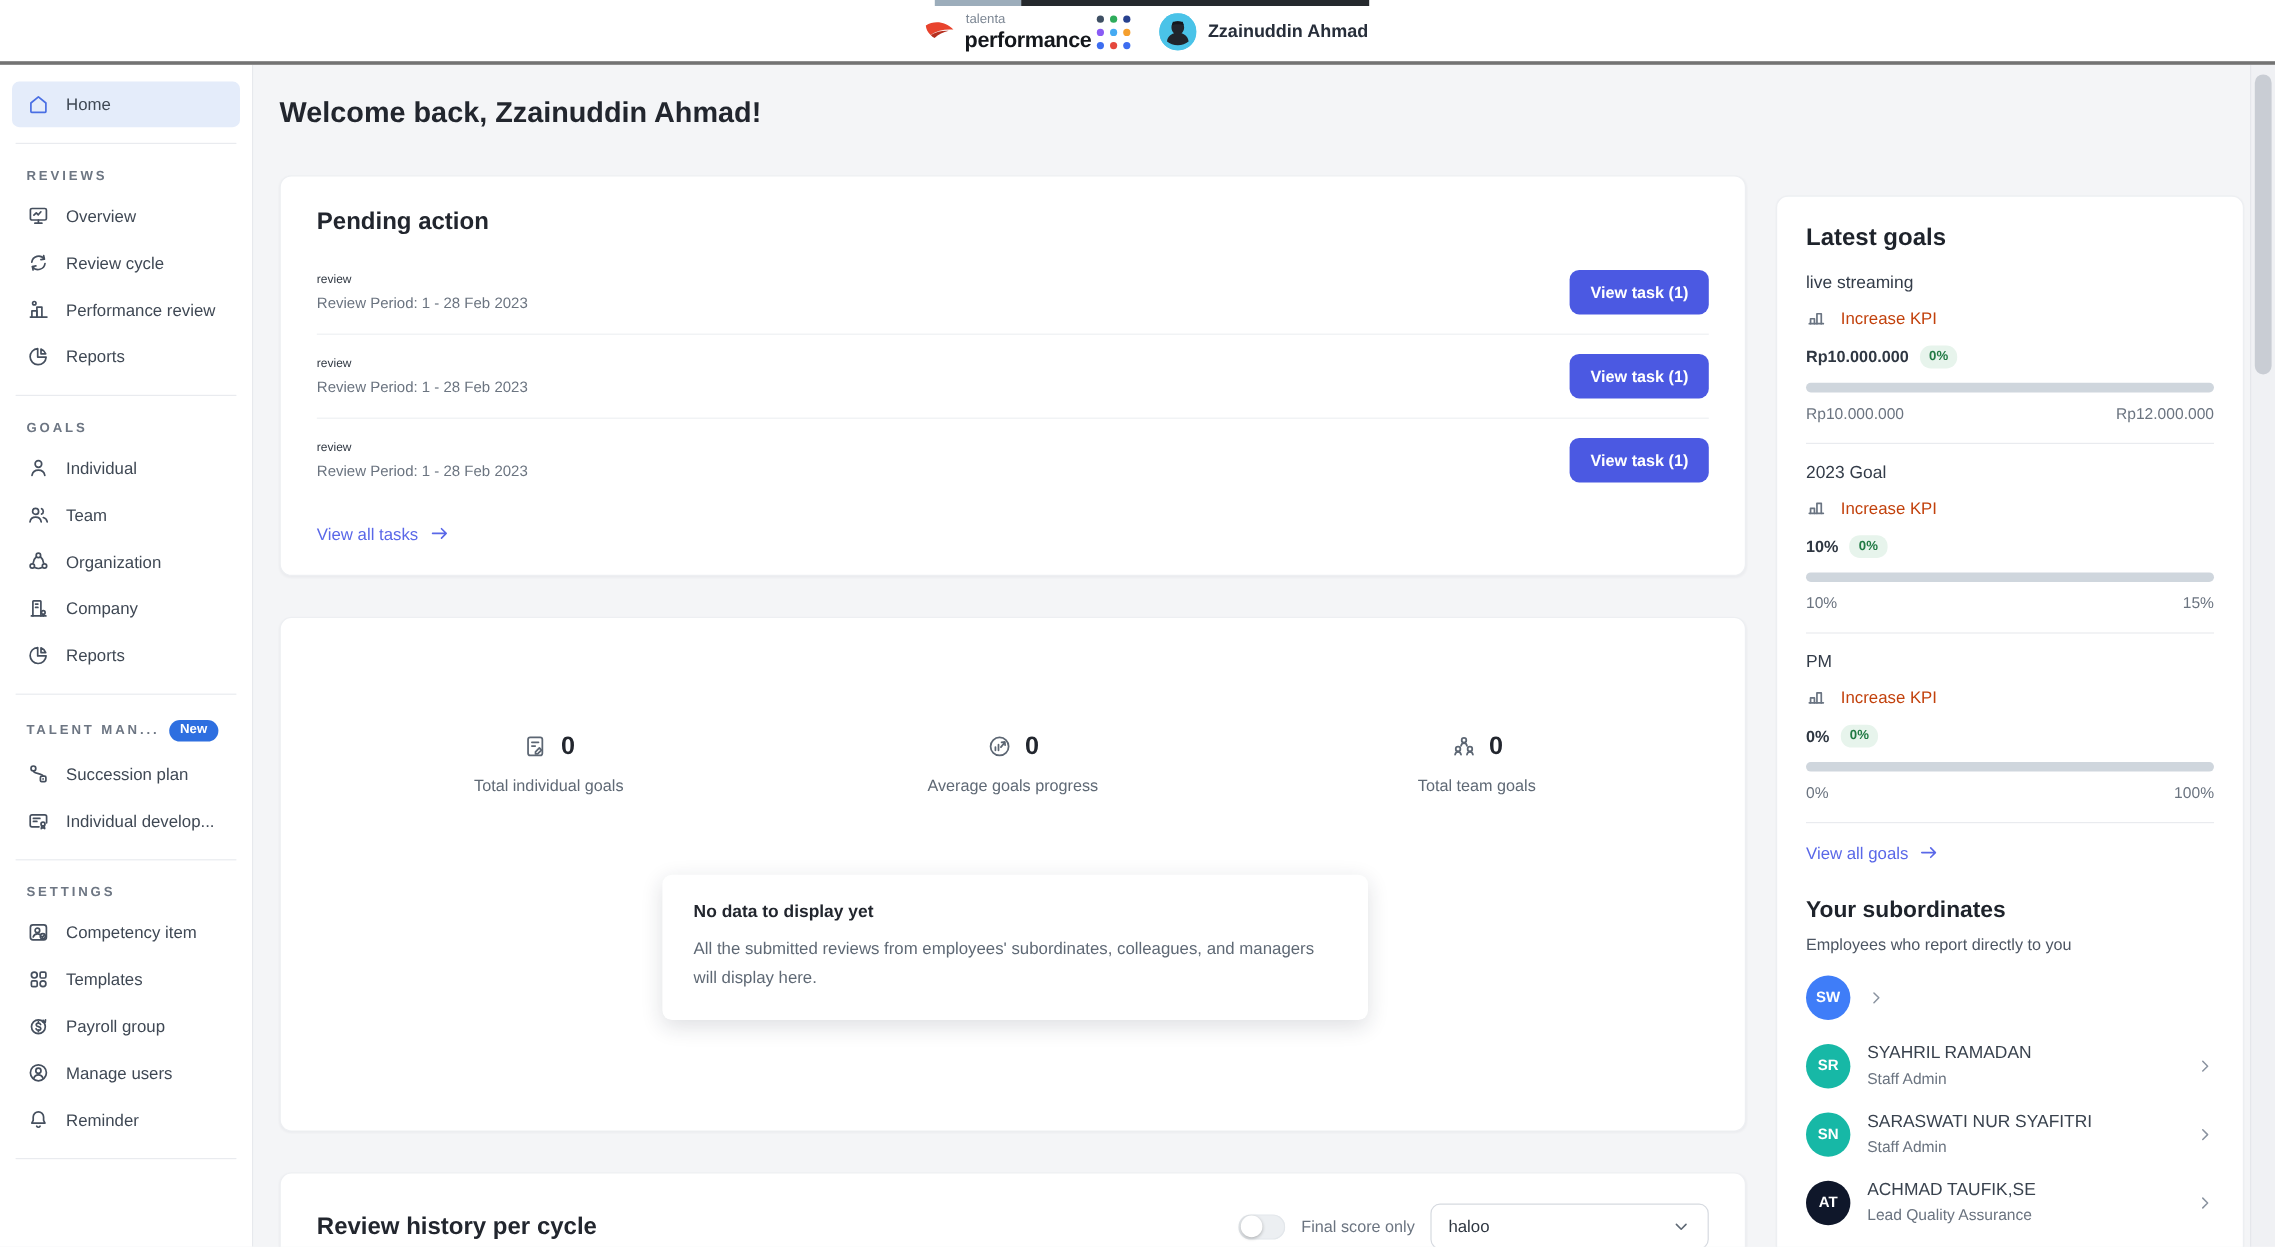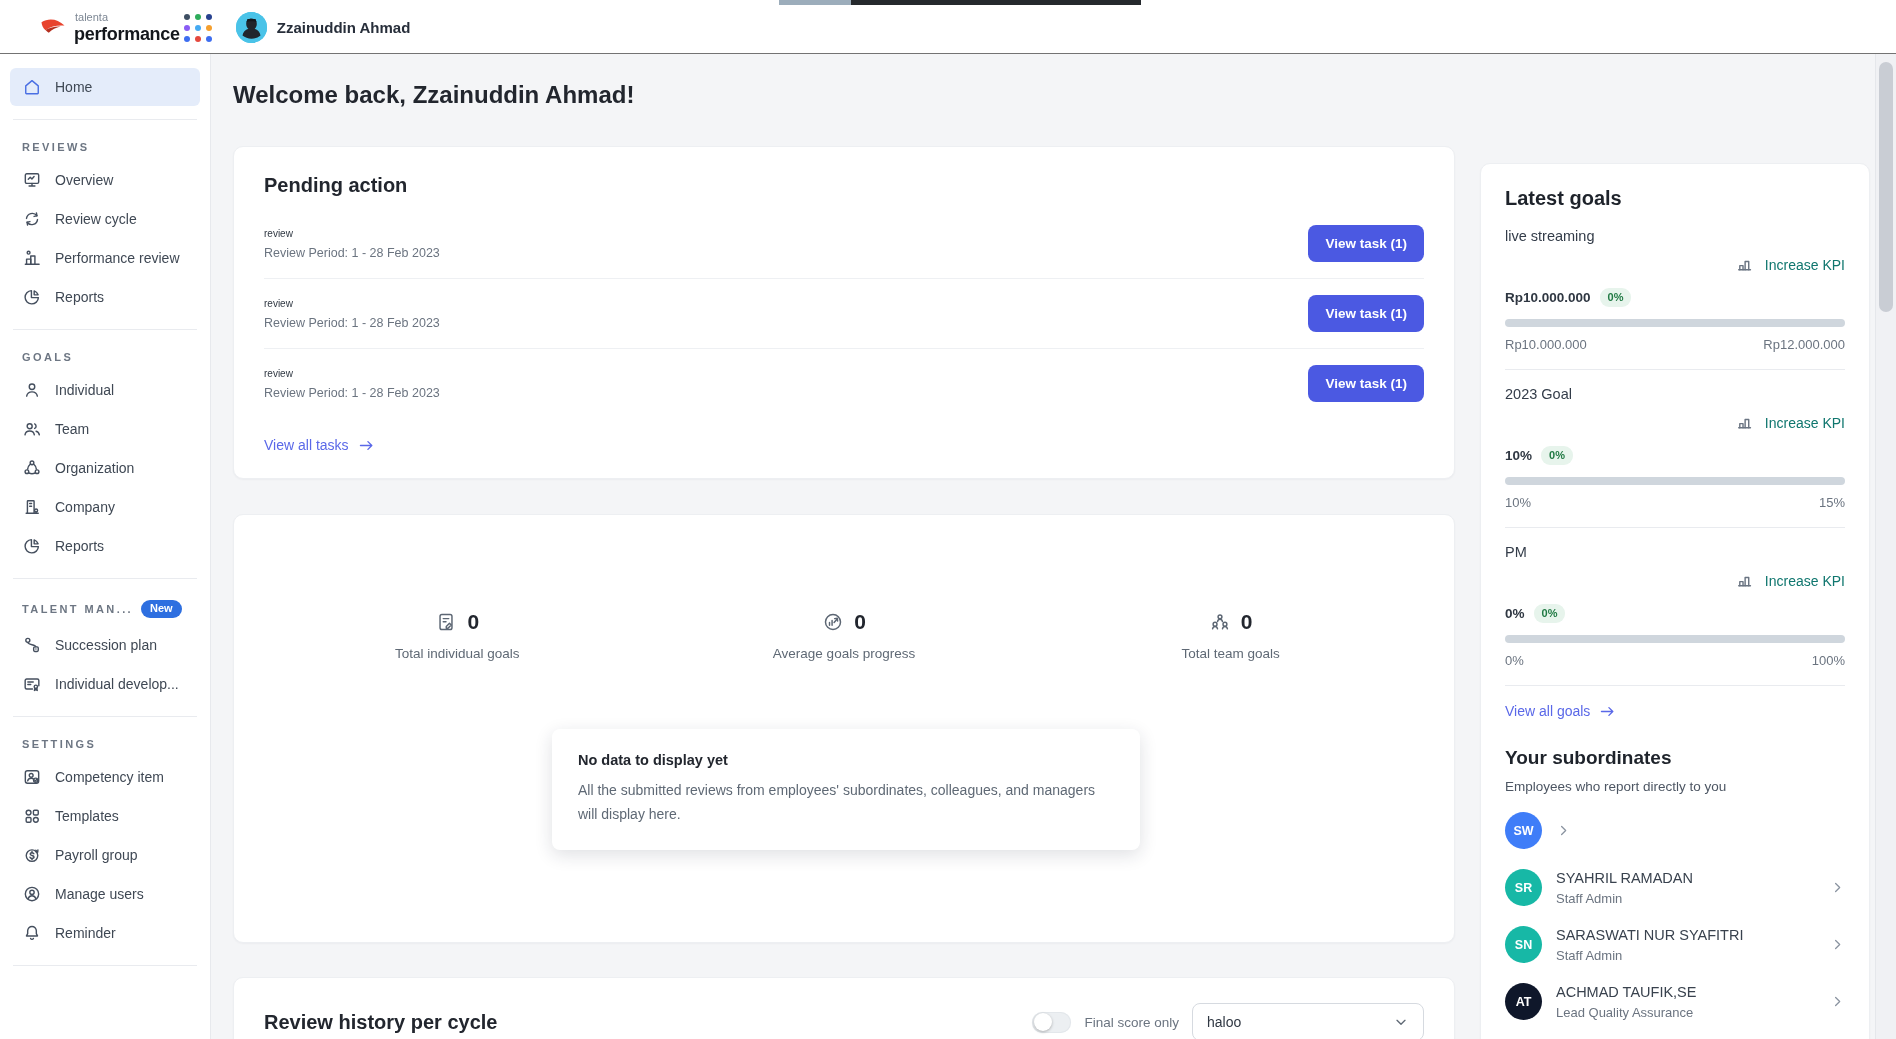--- a/index.html
+++ b/index.html
@@ -11,22 +11,22 @@
   svg { display:block; }
 
   
   .artifact { position:absolute; top:0; height:5px; z-index:60; }
   .artifact.a1 { left:779px; width:72px; background:#9cadbb; }
   .artifact.a2 { left:851px; width:290px; background:#25292d; }
 
   
   .appbar {
     position:absolute; top:0; left:0; width:100%; height:54px; background:#fff;
-    display:flex; align-items:center; justify-content:flex-start;
-    padding:2px 26px 0 40px; border-bottom:1px solid #737373; z-index:10;
+    display:flex; align-items:center; justify-content:center;
+    padding:2px 26px 0 40px; border-bottom:3px solid #737373; z-index:10;
   }
   .logo { display:flex; align-items:center; gap:7px; }
   .logo-text { line-height:1; }
   .logo-top { font-size:11px; color:#7d8794; display:block; margin:0 0 2px 1px; }
   .logo-bottom { font-size:18px; font-weight:bold; color:#14171c; letter-spacing:-0.3px; display:block; }
   .appbar-right { display:flex; align-items:center; gap:20px; }
   .grid-dots { display:grid; grid-template-columns:repeat(3,6px); grid-gap:5px; cursor:pointer; padding:4px; }
   .grid-dots i { width:6px; height:6px; border-radius:50%; display:block; }
   .user-chip { display:flex; align-items:center; gap:10px; cursor:pointer; }
   .user-avatar { width:31px; height:31px; border-radius:50%; overflow:hidden; background:#4ac3e8; }
@@ -113,21 +113,21 @@
     position:absolute; left:2px; top:1.5px; width:18px; height:18px; background:#fff;
     border-radius:50%; box-shadow:0 1px 3px rgba(0,0,0,.28);
   }
   .toggle-label { font-size:13.5px; color:#6b7480; }
   #cycle-select { width:232px; }
 
   
   .right-card { left:1480px; top:163px; width:390px; height:980px; padding:23px 24px; }
   .rc-title { font-size:20px; font-weight:bold; color:#1e232b; margin:0 0 18px; }
   .goal-name { font-size:14.5px; color:#333c49; }
-  .goal-type { display:flex; align-items:center; gap:10px; margin-top:11px; color:#0f766e; font-size:14px;justify-content:flex-end; }
+  .goal-type { display:flex; align-items:center; gap:10px; margin-top:11px; color:#c2410c; font-size:14px; }
   .goal-type svg { width:19px; height:19px; color:#6a7482; }
   .goal-value-row { display:flex; align-items:center; gap:9px; margin-top:14px; }
   .goal-current { font-size:13.5px; font-weight:bold; color:#2f3742; }
   .pill { font-size:11px; font-weight:bold; padding:3px 8px 4px; border-radius:9px; background:#e7f4ec; color:#217a44; }
   .progress { height:8px; background:#cfd6dd; border-radius:4px; margin-top:12px; }
   .goal-range { display:flex; justify-content:space-between; margin-top:10px; font-size:13px; color:#6b7480; }
   .goal-div { height:1px; background:#e9ebef; margin:17px 0 16px; }
   .subs-title { font-size:19px; font-weight:bold; color:#1e232b; margin:27px 0 0; }
   .subs-sub { font-size:13.5px; color:#4d5663; margin-top:10px; margin-bottom:8px; }
   .person-row { display:flex; align-items:center; gap:14px; padding:10px 0; cursor:pointer; }

